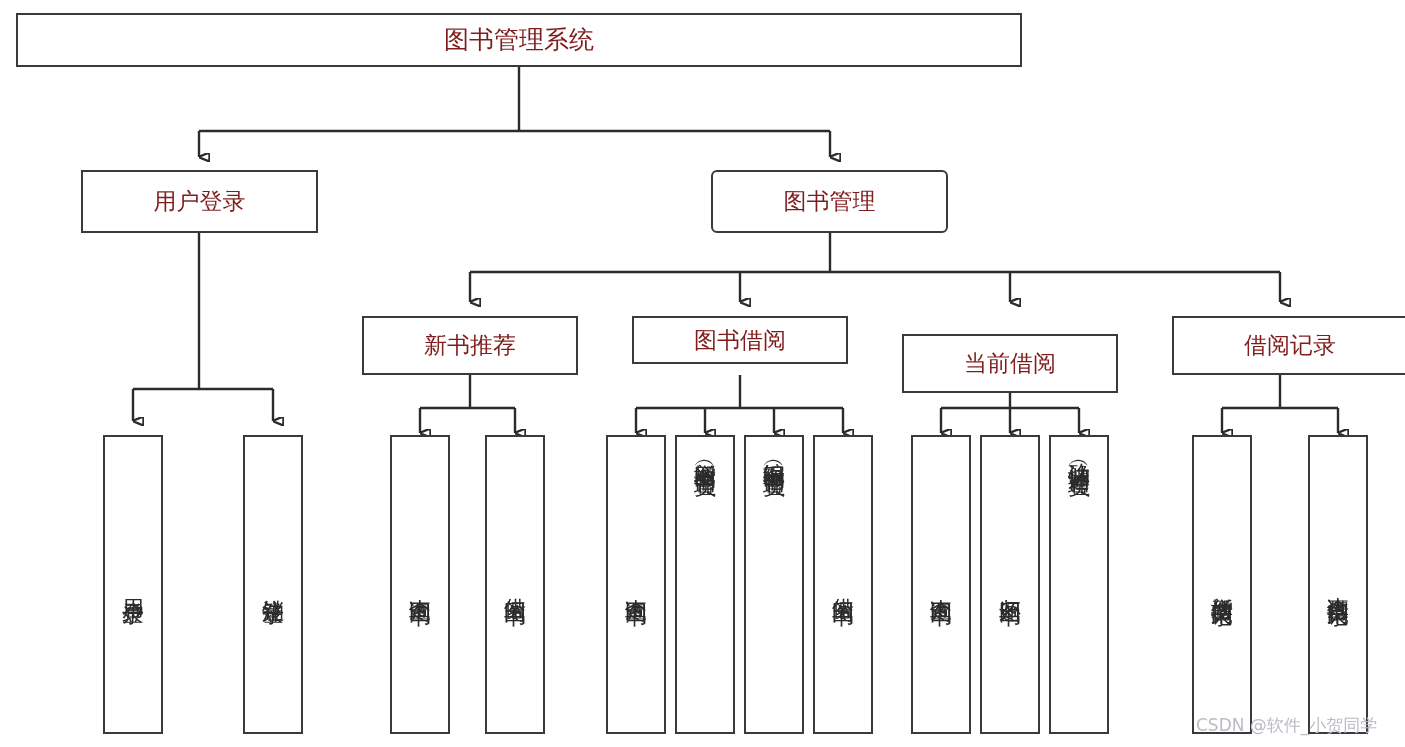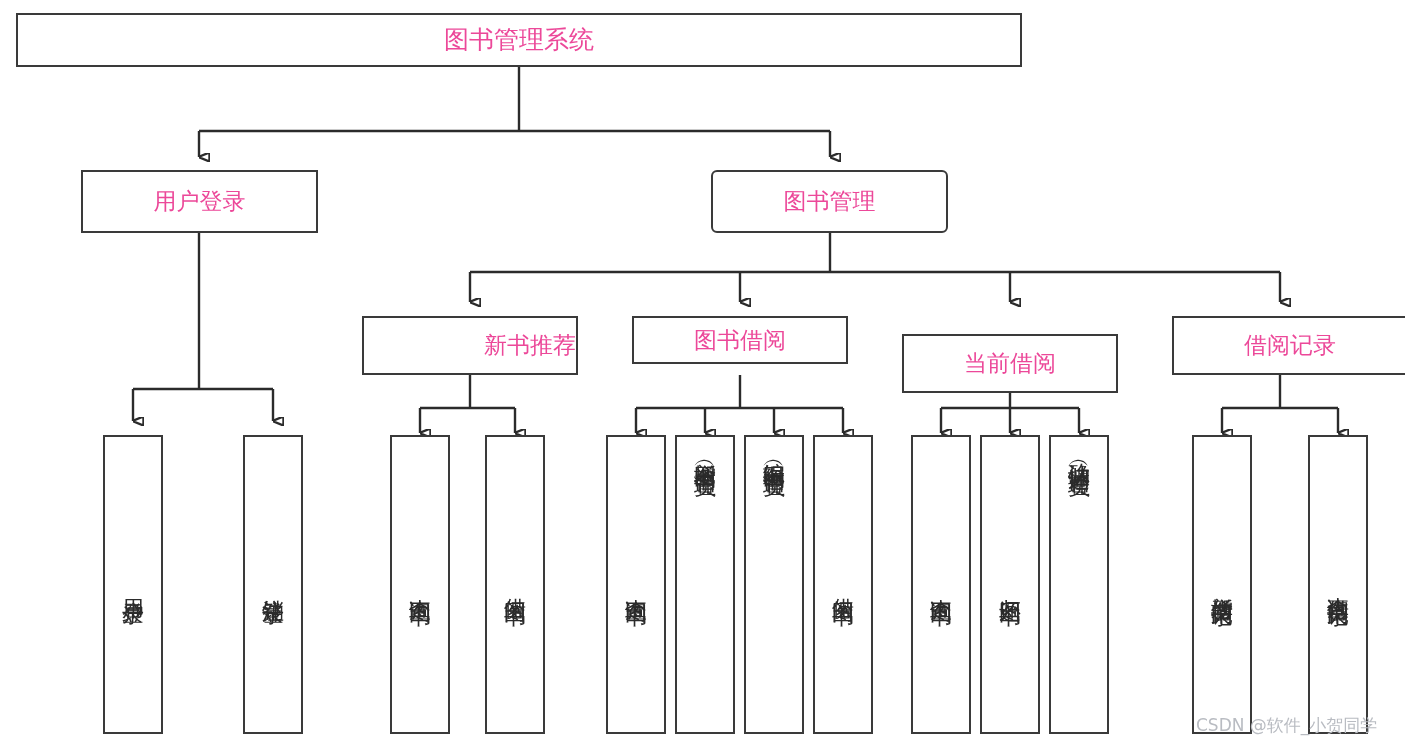--- a/index.html
+++ b/index.html
@@ -22,21 +22,21 @@
     height: 747px;
   }
   .node {
     position: absolute;
     box-sizing: border-box;
     background: #ffffff;
     border: 2.5px solid #3a3a3a;
     display: flex;
     align-items: center;
     justify-content: center;
-    color: #ec4899;
+    color: #7f1d1d;
     line-height: 1.15;
   }
   .node.root  { font-size: 25px; }
   .node.lvl2  { font-size: 23px; }
   .node.lvl3  { font-size: 23px; }
   .leaf {
     position: absolute;
     box-sizing: border-box;
     background: #ffffff;
     border: 2.5px solid #3a3a3a;
@@ -141,21 +141,21 @@
     <span>图书管理系统</span>
   </div>
 
   <div class="node lvl2" style="left:81px; top:170px; width:237px; height:63px;">
     <span>用户登录</span>
   </div>
   <div class="node lvl2" style="left:711px; top:170px; width:237px; height:63px;border-radius:6px;">
     <span>图书管理</span>
   </div>
 
-  <div class="node lvl3" style="left:362px; top:316px; width:216px; height:59px;justify-content:flex-end;">
+  <div class="node lvl3" style="left:362px; top:316px; width:216px; height:59px;">
     <span>新书推荐</span>
   </div>
   <div class="node lvl3" style="left:632px; top:316px; width:216px; height:48px;">
     <span>图书借阅</span>
   </div>
   <div class="node lvl3" style="left:902px; top:316px; width:216px; height:59px;margin-top:18px;">
     <span>当前借阅</span>
   </div>
   <div class="node lvl3" style="left:1172px; top:316px; width:236px; height:59px;">
     <span>借阅记录</span>

